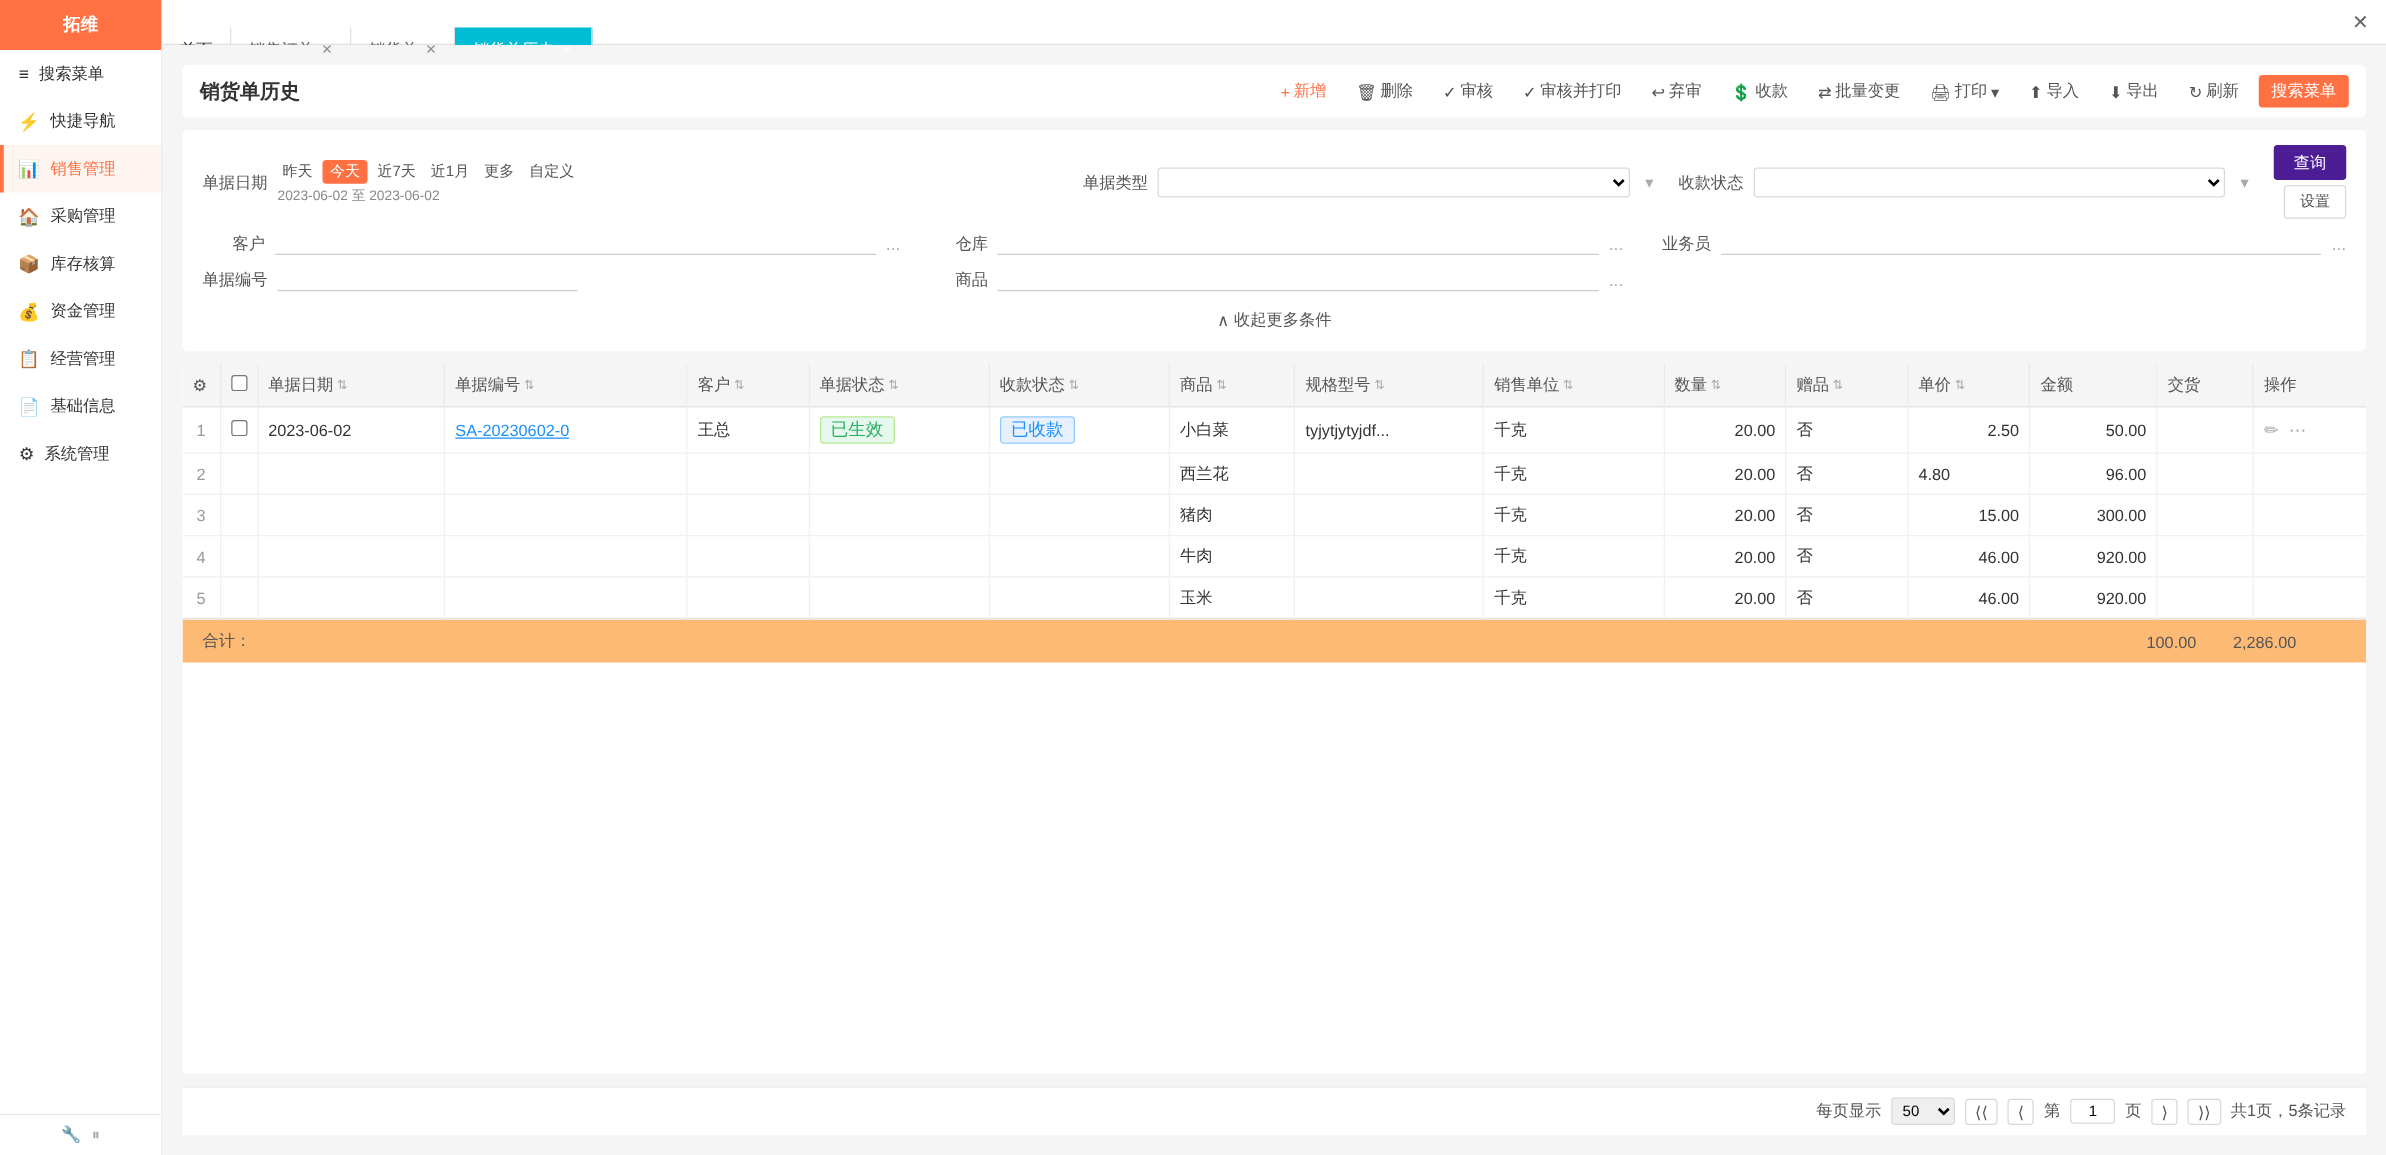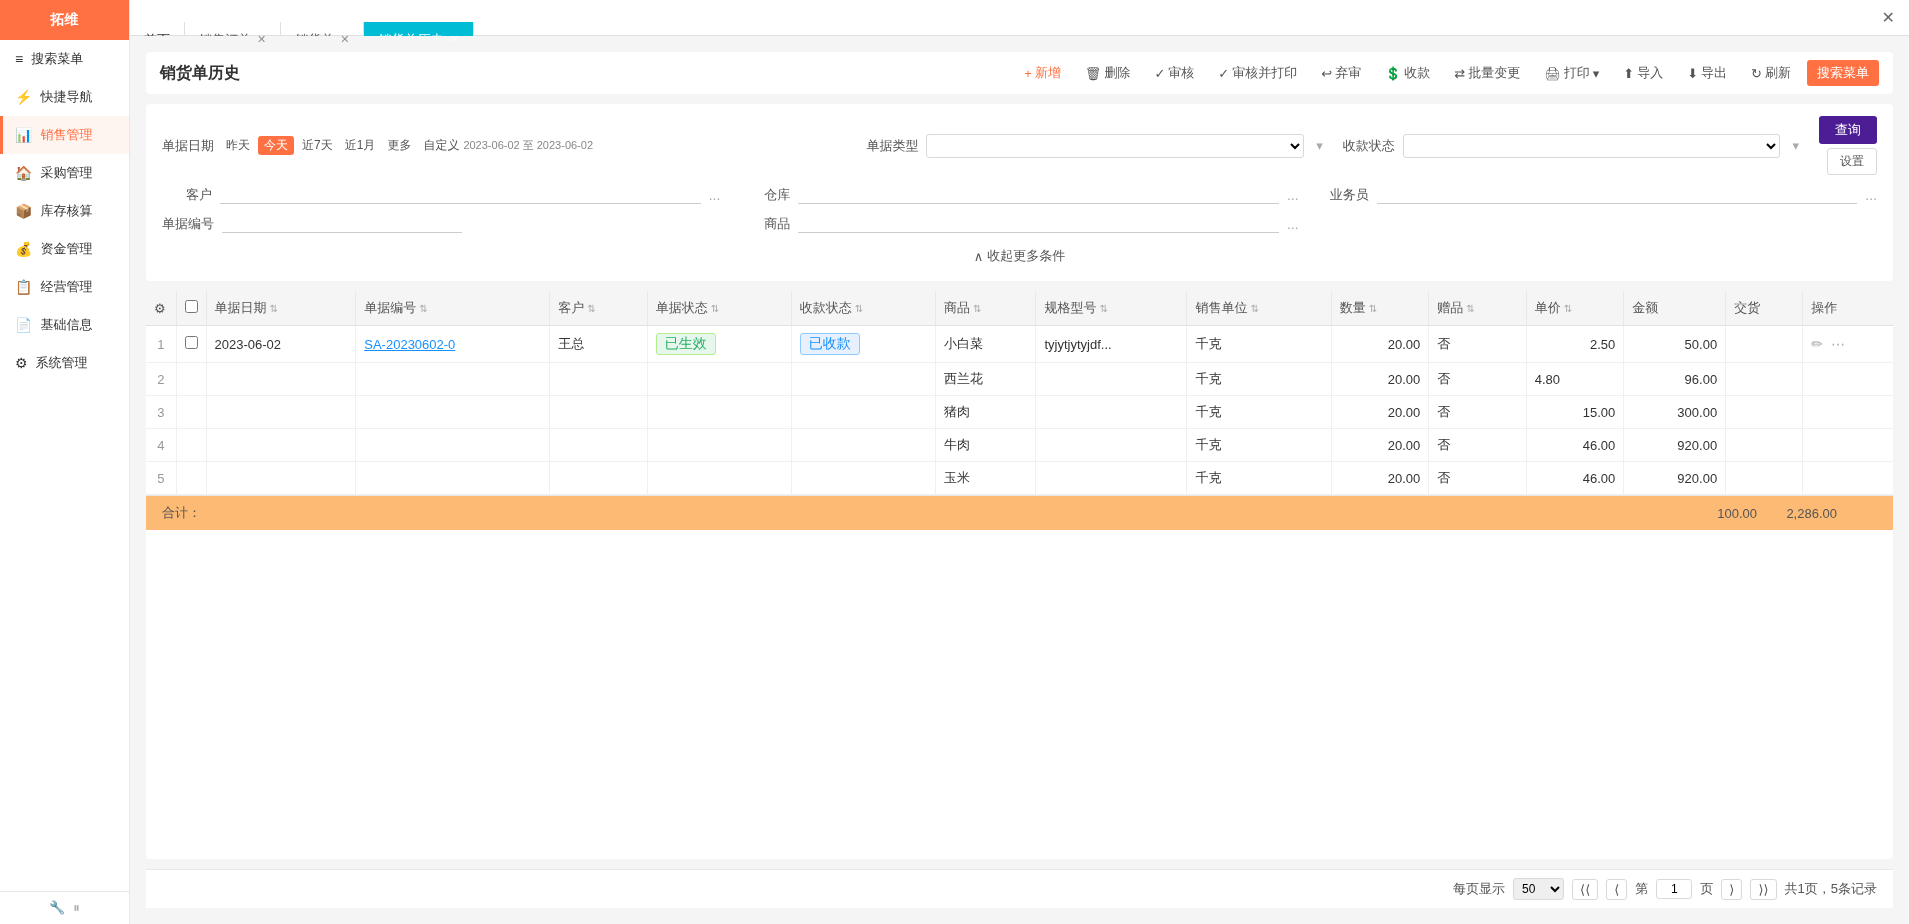--- a/index.html
+++ b/index.html
@@ -150,21 +150,21 @@
       padding: 3px 6px;
       flex: 1;
       font-size: 12px;
       background: #fff;
     }
     .filter-dots { color: #aaa; cursor: pointer; font-size: 14px; }
     .date-shortcuts { display: flex; gap: 4px; align-items: center; }
     .date-shortcut { color: #555; font-size: 12px; cursor: pointer; padding: 1px 4px; }
     .date-shortcut.active { background: #ff7043; color: #fff; border-radius: 3px; padding: 1px 6px; }
     .date-range { color: #888; font-size: 11px; margin-top: 2px; }
-    .date-field { display: flex; flex-direction: row; justify-content: space-between; }
+    .date-field { display: flex; flex-direction: column; justify-content: space-between; }
     .collapse-btn {
       display: flex;
       align-items: center;
       justify-content: center;
       color: #555;
       cursor: pointer;
       font-size: 12px;
       gap: 4px;
       padding: 4px;
     }

